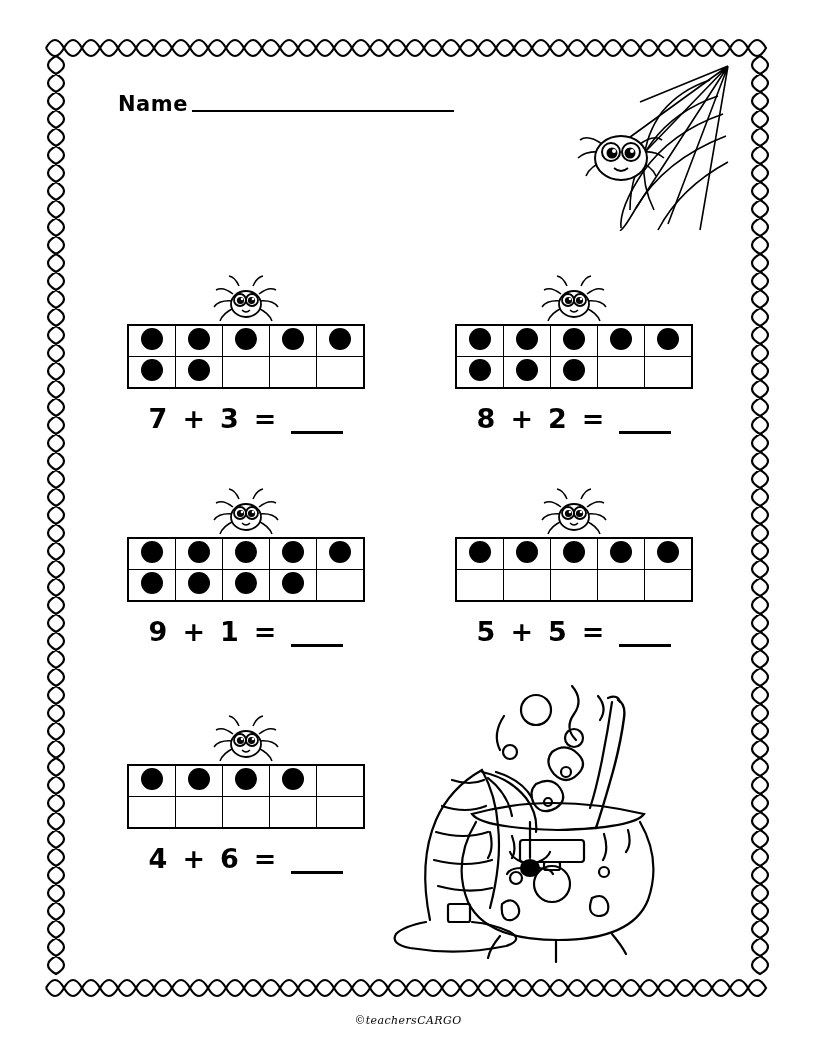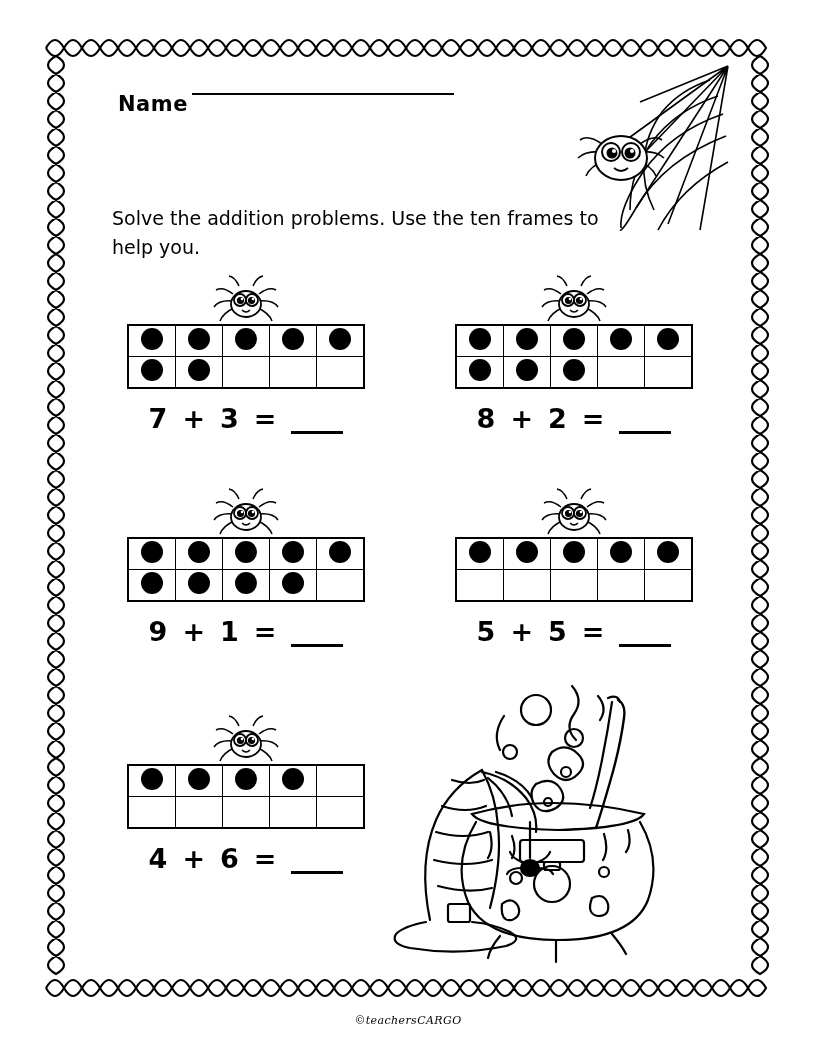--- a/index.html
+++ b/index.html
@@ -30,21 +30,21 @@
     height: 976px;
     pointer-events: none;
   }
 
   
   .name-row {
     position: absolute;
     left: 118px;
     top: 92px;
     display: flex;
-    align-items: flex-start;
+    align-items: flex-end;
   }
   .name-label {
     font-family: "DejaVu Sans", sans-serif;
     font-size: 21px;
     font-weight: bold;
     letter-spacing: 0.5px;
   }
   .name-line {
     width: 262px;
     border-bottom: 2.5px solid #000;
@@ -167,21 +167,20 @@
       <path d="M722,26 q-16,9 0,18 q16,-9 0,-18 M722,44 q-16,9 0,18 q16,-9 0,-18 M722,62 q-16,9 0,18 q16,-9 0,-18 M722,80 q-16,9 0,18 q16,-9 0,-18 M722,98 q-16,9 0,18 q16,-9 0,-18 M722,116 q-16,9 0,18 q16,-9 0,-18 M722,134 q-16,9 0,18 q16,-9 0,-18 M722,152 q-16,9 0,18 q16,-9 0,-18 M722,170 q-16,9 0,18 q16,-9 0,-18 M722,188 q-16,9 0,18 q16,-9 0,-18 M722,206 q-16,9 0,18 q16,-9 0,-18 M722,224 q-16,9 0,18 q16,-9 0,-18 M722,242 q-16,9 0,18 q16,-9 0,-18 M722,260 q-16,9 0,18 q16,-9 0,-18 M722,278 q-16,9 0,18 q16,-9 0,-18 M722,296 q-16,9 0,18 q16,-9 0,-18 M722,314 q-16,9 0,18 q16,-9 0,-18 M722,332 q-16,9 0,18 q16,-9 0,-18 M722,350 q-16,9 0,18 q16,-9 0,-18 M722,368 q-16,9 0,18 q16,-9 0,-18 M722,386 q-16,9 0,18 q16,-9 0,-18 M722,404 q-16,9 0,18 q16,-9 0,-18 M722,422 q-16,9 0,18 q16,-9 0,-18 M722,440 q-16,9 0,18 q16,-9 0,-18 M722,458 q-16,9 0,18 q16,-9 0,-18 M722,476 q-16,9 0,18 q16,-9 0,-18 M722,494 q-16,9 0,18 q16,-9 0,-18 M722,512 q-16,9 0,18 q16,-9 0,-18 M722,530 q-16,9 0,18 q16,-9 0,-18 M722,548 q-16,9 0,18 q16,-9 0,-18 M722,566 q-16,9 0,18 q16,-9 0,-18 M722,584 q-16,9 0,18 q16,-9 0,-18 M722,602 q-16,9 0,18 q16,-9 0,-18 M722,620 q-16,9 0,18 q16,-9 0,-18 M722,638 q-16,9 0,18 q16,-9 0,-18 M722,656 q-16,9 0,18 q16,-9 0,-18 M722,674 q-16,9 0,18 q16,-9 0,-18 M722,692 q-16,9 0,18 q16,-9 0,-18 M722,710 q-16,9 0,18 q16,-9 0,-18 M722,728 q-16,9 0,18 q16,-9 0,-18 M722,746 q-16,9 0,18 q16,-9 0,-18 M722,764 q-16,9 0,18 q16,-9 0,-18 M722,782 q-16,9 0,18 q16,-9 0,-18 M722,800 q-16,9 0,18 q16,-9 0,-18 M722,818 q-16,9 0,18 q16,-9 0,-18 M722,836 q-16,9 0,18 q16,-9 0,-18 M722,854 q-16,9 0,18 q16,-9 0,-18 M722,872 q-16,9 0,18 q16,-9 0,-18 M722,890 q-16,9 0,18 q16,-9 0,-18 M722,908 q-16,9 0,18 q16,-9 0,-18 M722,926 q-16,9 0,18 q16,-9 0,-18"></path>
     </g>
   </svg>
 
   <div class="name-row">
     <div class="name-label">Name</div>
     <div class="name-line"></div>
   </div>
 
 
-  <div class="instructions">Solve the  addition problems. Use the ten frames to help you.</div>
 
   <svg class="art-web" width="190" height="170" viewBox="0 0 190 170">
     <g fill="none" stroke="#000" stroke-width="1.6">
       <path d="M188,4 L100,40 M188,4 L86,78 M188,4 L80,116 M188,4 L96,146 M188,4 L128,162 M188,4 L160,168"></path>
       <path d="M170,18 q-30,10 -48,32 q-16,22 -18,48 q-2,26 10,50"></path>
       <path d="M178,34 q-42,14 -66,46 q-22,30 -22,68"></path>
       <path d="M183,52 q-52,18 -80,58 q-24,36 -22,56"></path>
       <path d="M186,74 q-62,24 -90,72 q-14,24 -16,22"></path>
       <path d="M188,100 q-48,26 -70,68"></path>
     </g>

